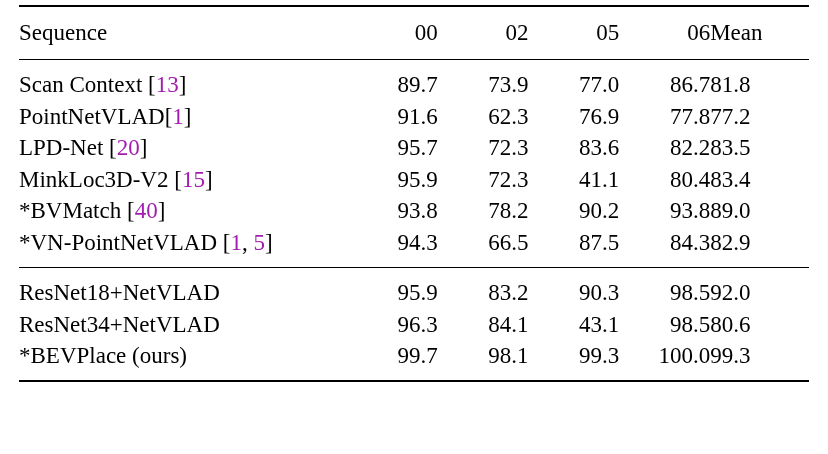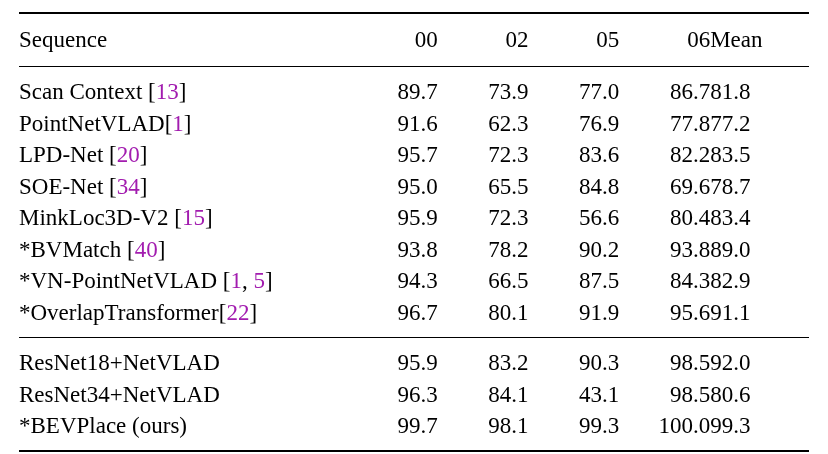--- a/index.html
+++ b/index.html
@@ -11,21 +11,21 @@
     width: 828px;
     height: 454px;
     font-family: "Liberation Serif", serif;
     color: #000000;
     overflow: hidden;
   }
   .table-wrap {
     width: 828px;
     height: 454px;
     box-sizing: border-box;
-    padding: 12px;
+    padding: 5px;
     position: relative;
   }
   table.results {
     border-collapse: collapse;
     width: 790px;
     margin: 0 auto;
     font-size: 23px;
   }
   table.results th,
   table.results td {
@@ -145,34 +145,26 @@
 
       <tr class="data">
         <td class="col-seq"><span>LPD-Net </span><span>[</span><span class="cite">20</span><span>]</span></td>
         <td class="col-num">95.7</td>
         <td class="col-num">72.3</td>
         <td class="col-num">83.6</td>
         <td class="col-num">82.2</td>
         <td class="col-mean">83.5</td>
       </tr>
 
-      <tr class="data">
-        <td class="col-seq"><span>SOE-Net </span><span>[</span><span class="cite">34</span><span>]</span></td>
-        <td class="col-num">95.0</td>
-        <td class="col-num">65.5</td>
-        <td class="col-num">84.8</td>
-        <td class="col-num">69.6</td>
-        <td class="col-mean">78.7</td>
-      </tr>
 
       <tr class="data">
         <td class="col-seq"><span>MinkLoc3D-V2 </span><span>[</span><span class="cite">15</span><span>]</span></td>
         <td class="col-num">95.9</td>
         <td class="col-num">72.3</td>
-        <td class="col-num">56.6</td>
+        <td class="col-num">41.1</td>
         <td class="col-num">80.4</td>
         <td class="col-mean">83.4</td>
       </tr>
 
       <tr class="data">
         <td class="col-seq"><span>*BVMatch </span><span>[</span><span class="cite">40</span><span>]</span></td>
         <td class="col-num">93.8</td>
         <td class="col-num">78.2</td>
         <td class="col-num">90.2</td>
         <td class="col-num">93.8</td>
@@ -181,28 +173,20 @@
 
       <tr class="data">
         <td class="col-seq"><span>*VN-PointNetVLAD </span><span>[</span><span class="cite">1</span><span>, </span><span class="cite">5</span><span>]</span></td>
         <td class="col-num">94.3</td>
         <td class="col-num">66.5</td>
         <td class="col-num">87.5</td>
         <td class="col-num">84.3</td>
         <td class="col-mean">82.9</td>
       </tr>
 
-      <tr class="data">
-        <td class="col-seq"><span>*OverlapTransformer</span><span>[</span><span class="cite">22</span><span>]</span></td>
-        <td class="col-num">96.7</td>
-        <td class="col-num">80.1</td>
-        <td class="col-num">91.9</td>
-        <td class="col-num">95.6</td>
-        <td class="col-mean">91.1</td>
-      </tr>
 
       <tr class="spacer-mid">
           <td colspan="6"></td>
         </tr>
       <tr class="rule-sub">
         <td class="rule-line" colspan="6"></td>
       </tr>
       <tr class="spacer-mid">
           <td colspan="6"></td>
         </tr>

